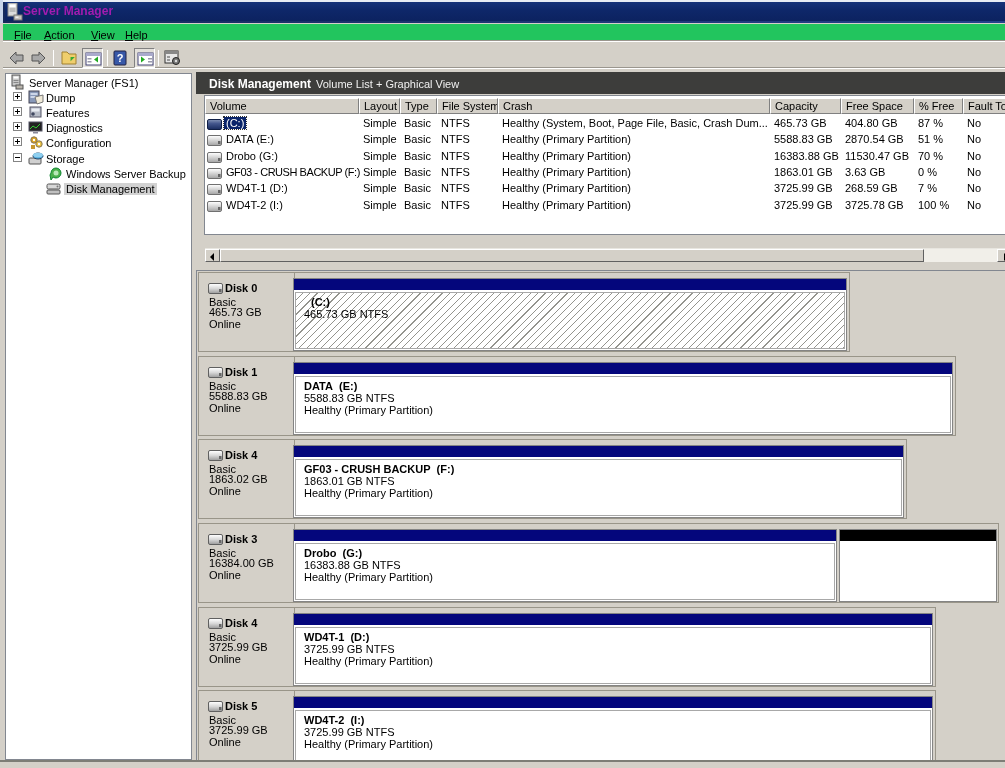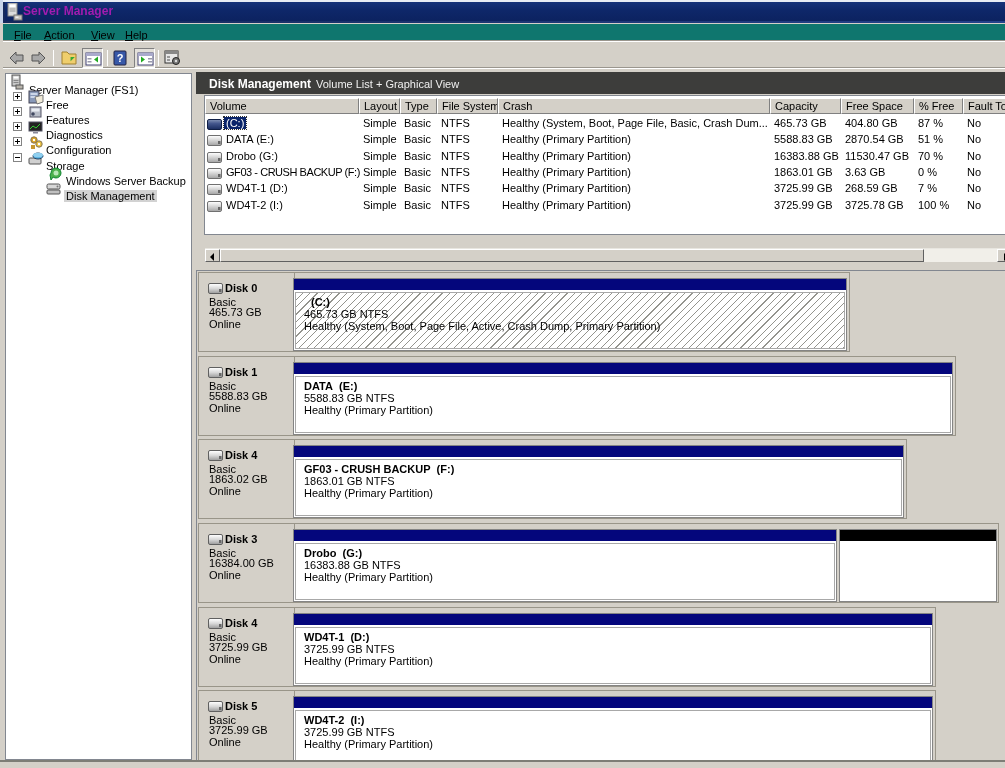--- a/index.html
+++ b/index.html
@@ -7,34 +7,34 @@
 body { font-family:"Liberation Sans", sans-serif; font-size:11px; background:#d4d0c8; position:relative; }
 
 
 #titlebar { position:absolute; left:0; top:0; width:1005px; height:23px;
   background:linear-gradient(#e8edf5,#e8edf5) top/100% 2px no-repeat, linear-gradient(90deg,#16295c,#24418a);
   border-left:3px solid #c8d4ea; }
 #titlebar .cap { position:absolute; left:2px; top:2px; width:1002px; height:19px;
   background:linear-gradient(180deg,#16337a 0%, #0e2769 45%, #0c2260 100%); }
 #titletext { position:absolute; left:23px; top:4px; color:#a21caf; font-weight:bold; font-size:12px; }
 
-#menubar { position:absolute; left:3px; top:24px; width:1002px; height:17px; background:#0f766e;
+#menubar { position:absolute; left:3px; top:24px; width:1002px; height:17px; background:#22c55e;
   border-bottom:1px solid #9a968e; box-shadow:0 1px 0 #fff; }
 #menubar span { position:absolute; top:5px; color:#000; }
 u { text-decoration:underline; }
 
 #toolbar { position:absolute; left:3px; top:42px; width:1002px; height:26px; background:#d4d0c8;
   border-bottom:1px solid #9a968e; box-shadow:0 1px 0 #fff; }
 .tsep { position:absolute; top:8px; width:1px; height:16px; background:#9a968e; border-right:1px solid #fff; }
 .tbico { position:absolute; top:8px; width:17px; height:16px; }
 .tbtn { position:absolute; top:6px; width:21px; height:20px; padding:2px 0 0 2px; background:#e3e0da;
   border:1px solid; border-color:#808080 #fff #fff #808080; }
 .trow { position:absolute; left:0; height:15px; width:185px; }
 .tico { position:absolute; top:-1px; width:16px; height:16px; }
-.ttext { position:absolute; top:9px; color:#000; white-space:nowrap; }
+.ttext { position:absolute; top:2px; color:#000; white-space:nowrap; }
 .pm { position:absolute; top:2px; width:9px; height:9px; border:1px solid #848484; }
 .pm.plus { background: linear-gradient(#000,#000) 50% 50%/5px 1px no-repeat, linear-gradient(#000,#000) 50% 50%/1px 5px no-repeat, #fff; }
 .pm.minus { background: linear-gradient(#000,#000) 50% 50%/5px 1px no-repeat, #fff; }
 
 
 #treepane { position:absolute; left:5px; top:73px; width:187px; height:687px; background:#fff;
   border:1px solid #828790; }
 #rightpane { position:absolute; left:196px; top:73px; width:809px; height:687px; }
 #paneheader { position:absolute; left:0px; top:-1px; width:809px; height:22px; background:#3d3d3b; color:#fff; }
 #paneheader b { position:absolute; left:13px; top:5px; font-size:12px; }
@@ -156,21 +156,21 @@
       <span class="ttext" style="left:23px">Server Manager (FS1)</span>
     </div>
   <div class="trow" style="top:16px">
       <span class="pm plus" style="left:7px"></span>
       <span class="tico" style="left:22px"><svg width="16" height="16" viewBox="0 0 16 16">
           <rect x="1" y="2" width="10" height="12" fill="#8898b8" stroke="#445"></rect>
           <rect x="2.5" y="4" width="7" height="2" fill="#ccd6e8"></rect>
           <rect x="2.5" y="7" width="7" height="2" fill="#ccd6e8"></rect>
           <path d="M7 8 L15 6 L15 13 L9 15 Z" fill="#f0ead8" stroke="#777"></path>
         </svg></span>
-      <span class="ttext" style="left:40px">Free</span>
+      <span class="ttext" style="left:40px">Dump</span>
     </div>
   <div class="trow" style="top:31px">
       <span class="pm plus" style="left:7px"></span>
       <span class="tico" style="left:22px"><svg width="16" height="16" viewBox="0 0 16 16">
           <rect x="2" y="3" width="11" height="10" fill="#b8bdc8" stroke="#556"></rect>
           <rect x="3.5" y="4.5" width="8" height="3" fill="#e8ecf2"></rect>
           <circle cx="5" cy="10" r="1.8" fill="#404860"></circle>
         </svg></span>
       <span class="ttext" style="left:40px">Features</span>
     </div>
@@ -323,21 +323,20 @@
           <span class="t1">Disk 0</span>
         <span class="t2">Basic</span>
           <span class="t3">465.73 GB</span>
           <span class="t4">Online</span>
         </div>
       <div class="part" style="left:94px;width:554px">
         <div class="pbar"></div>
         <div class="pbody hatch">
             <span class="n" style="left:15px">(C:)</span>
             <span class="s">465.73 GB NTFS</span>
-          <span class="h">Healthy (System, Boot, Page File, Active, Crash Dump, Primary Partition)</span>
           </div>
       </div>
     </div>
     <div class="diskrow" style="top:85px;width:758px">
       <div class="dlabel">
           <span class="dico"></span>
           <span class="t1">Disk 1</span>
         <span class="t2">Basic</span>
           <span class="t3">5588.83 GB</span>
           <span class="t4">Online</span>

